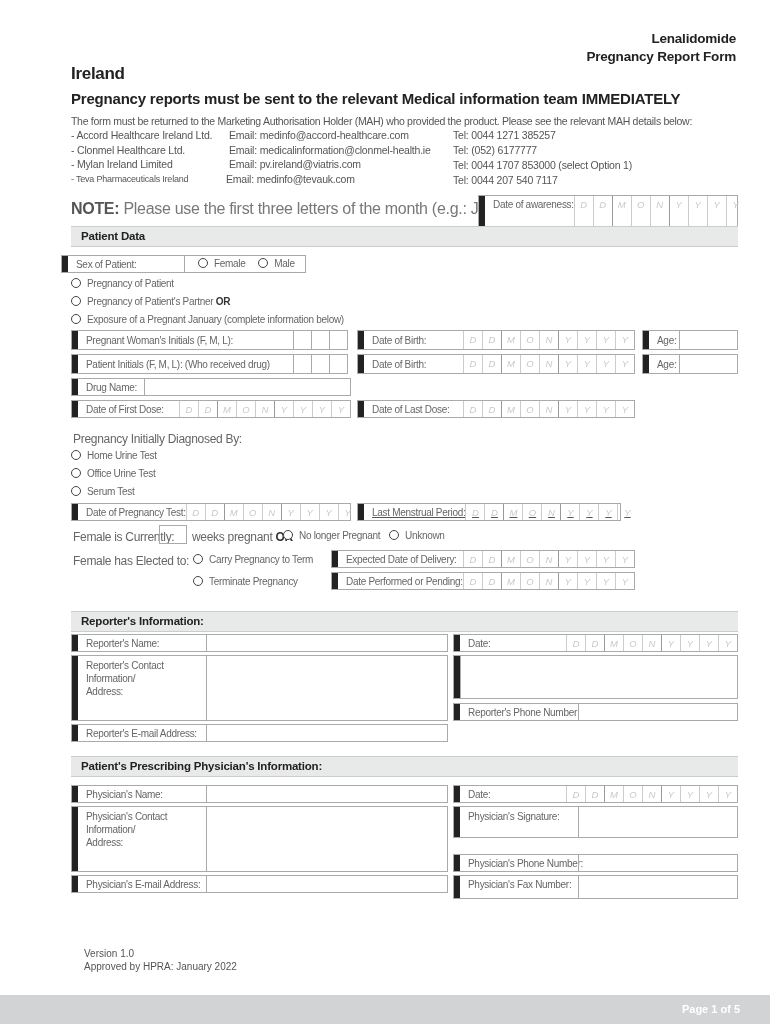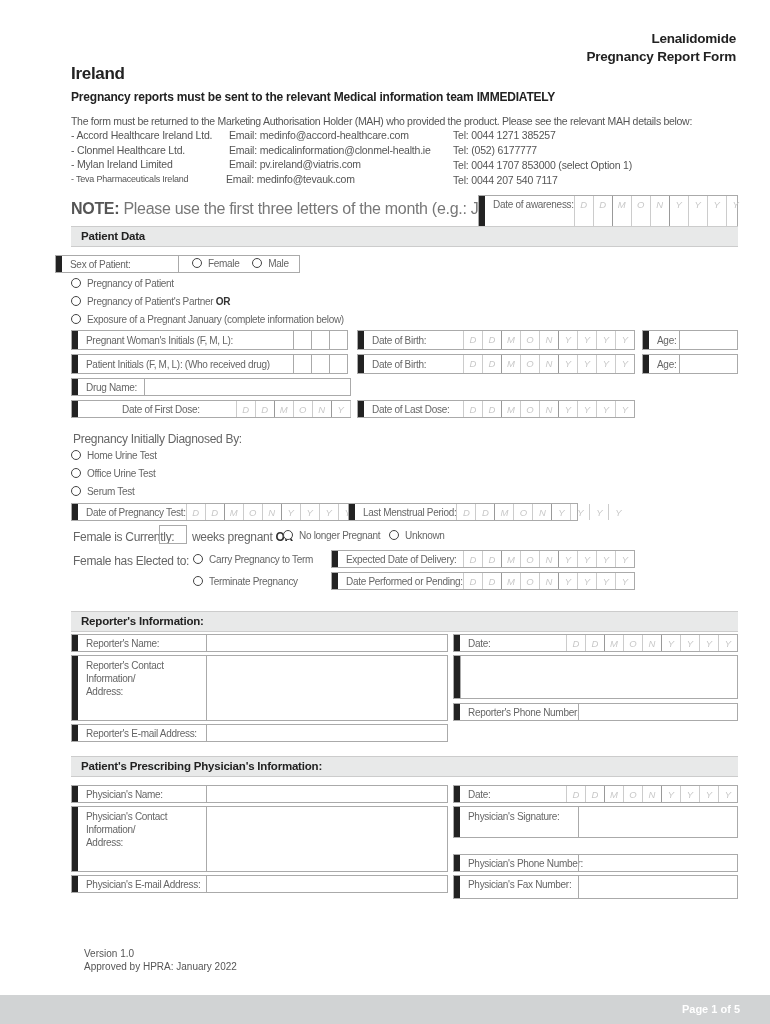--- a/index.html
+++ b/index.html
@@ -2,21 +2,21 @@
 <html><head>
 <meta charset="utf-8">
 <style>
   * { box-sizing: border-box; margin: 0; padding: 0; }
   html, body { width: 770px; height: 1024px; background: #ffffff; overflow: hidden; }
   body { position: relative; font-family: "Liberation Sans", "DejaVu Sans", sans-serif; color: #555; }
   .abs { position: absolute; }
 
   .title-right { right: 34px; text-align: right; font-weight: bold; color: #222; font-size: 13.5px; letter-spacing: -0.2px; }
   .country { left: 71px; top: 64px; font-size: 17px; font-weight: bold; color: #222; letter-spacing: -0.3px; }
-  .headline { left: 71px; top: 90px; font-size: 12px; font-weight: bold; color: #222; letter-spacing: -0.2px; }
+  .headline { left: 71px; top: 90px; font-size: 15px; font-weight: bold; color: #222; letter-spacing: -0.2px; }
   .intro { left: 71px; top: 115px; font-size: 10.5px; color: #555; letter-spacing: -0.3px; white-space: nowrap; }
   .mah { font-size: 10.5px; color: #555; white-space: nowrap; letter-spacing: -0.2px; }
   .note { left: 71px; top: 200px; font-size: 16px; color: #777; letter-spacing: -0.3px; }
   .note b { color: #555; }
 
   .section-hdr { left: 71px; width: 667px; height: 21px; background: #e8e9e9; border-top: 1px solid #ccc; border-bottom: 1px solid #ccc; font-size: 11.5px; font-weight: bold; color: #222; padding: 3px 10px; letter-spacing: -0.2px; }
 
   .field { border: 1px solid #aaa; display: flex; align-items: stretch; background: #fff; }
   .field .bar { width: 6px; background: #222; flex: none; }
   .field .lbl { font-size: 10px; color: #666; padding: 3px 0 0 8px; white-space: nowrap; letter-spacing: -0.3px; line-height: 13px; }
@@ -76,21 +76,21 @@
       <div class="cell">N</div>
       <div class="cell sep">Y</div>
       <div class="cell">Y</div>
       <div class="cell">Y</div>
       <div class="cell">Y</div>
     </div>
 </div>
 
 <div class="abs section-hdr" style="top:226px;">Patient Data</div>
 
-<div class="abs field" style="left:55px; top:255px; width:245px; height:18px;">
+<div class="abs field" style="left:61px; top:255px; width:245px; height:18px;">
   <div class="bar"></div>
   <div class="lbl" style="width:116px; padding-top:2px;">Sex of Patient:</div>
   <div class="input" style="flex:1; padding:2px 0 0 13px; font-size:10px; color:#666; white-space:nowrap;">
     <span class="radio-item"><span class="radio"></span><span>Female</span></span>
     <span class="radio-item" style="margin-left:10px;"><span class="radio"></span><span>Male</span></span>
   </div>
 </div>
 
 <div class="abs radio-item" style="left:71px; top:278px;"><span class="radio"></span><span>Pregnancy of Patient</span></div>
 <div class="abs radio-item" style="left:71px; top:296px;"><span class="radio"></span><span>Pregnancy of Patient's Partner</span> <b>OR</b></div>
@@ -155,21 +155,21 @@
   <div class="lbl" style="width:30px;">Age:</div>
   <div class="input"></div>
 </div>
 
 <div class="abs field" style="left:71px; top:378px; width:280px; height:18px;">
   <div class="bar"></div>
   <div class="lbl" style="width:66px; padding-top:2px;">Drug Name:</div>
   <div class="input"></div>
 </div>
 
-<div class="abs field" style="left:71px; top:400px; width:280px; height:18px;gap:36px;">
+<div class="abs field" style="left:71px; top:400px; width:280px; height:18px;">
   <div class="bar"></div>
   <div class="lbl" style="width:110px; padding-top:2px;">Date of First Dose:</div>
   <div class="datebox date-fill">
       <div class="cell">D</div>
       <div class="cell">D</div>
       <div class="cell sep">M</div>
       <div class="cell">O</div>
       <div class="cell">N</div>
       <div class="cell sep">Y</div>
       <div class="cell">Y</div>
@@ -206,21 +206,21 @@
       <div class="cell">D</div>
       <div class="cell sep">M</div>
       <div class="cell">O</div>
       <div class="cell">N</div>
       <div class="cell sep">Y</div>
       <div class="cell">Y</div>
       <div class="cell">Y</div>
       <div class="cell">Y</div>
     </div>
 </div>
-<div class="abs field" style="left:348px; top:503px; width:230px; height:18px;">
+<div class="abs field" style="left:357px; top:503px; width:264px; height:18px;text-decoration:underline;">
   <div class="bar"></div>
   <div class="lbl" style="width:106px; padding-top:2px;">Last Menstrual Period:</div>
   <div class="datebox date-fill">
       <div class="cell">D</div>
       <div class="cell">D</div>
       <div class="cell sep">M</div>
       <div class="cell">O</div>
       <div class="cell">N</div>
       <div class="cell sep">Y</div>
       <div class="cell">Y</div>

